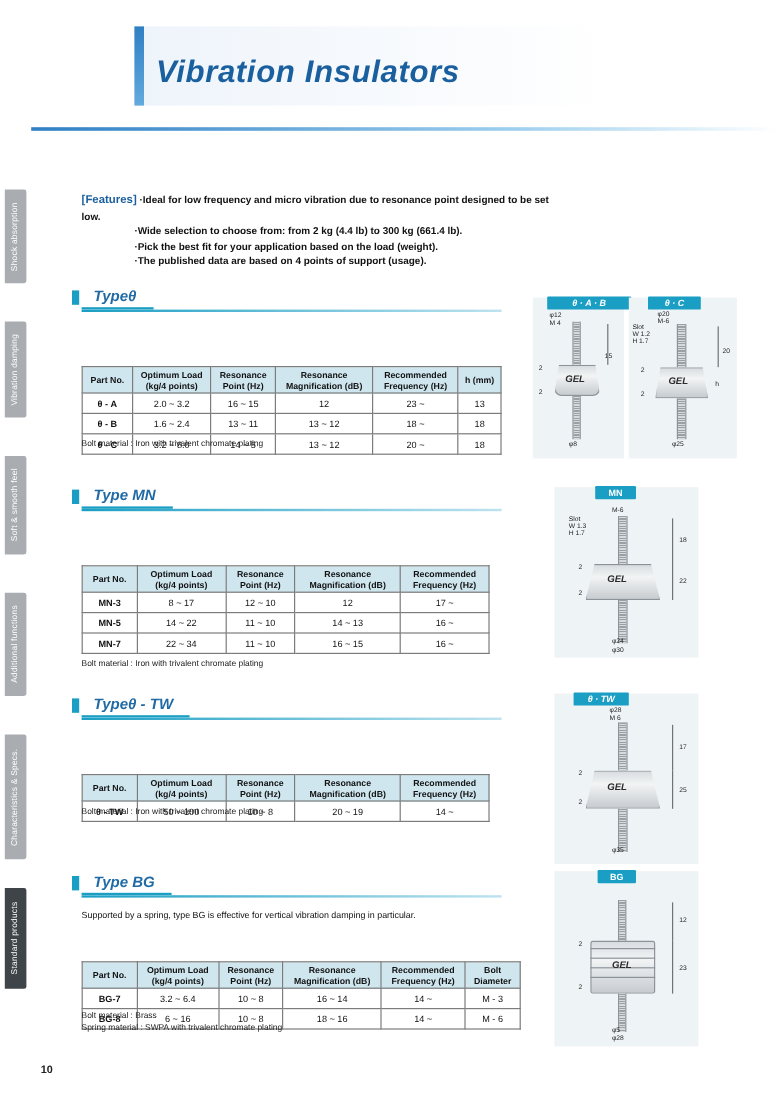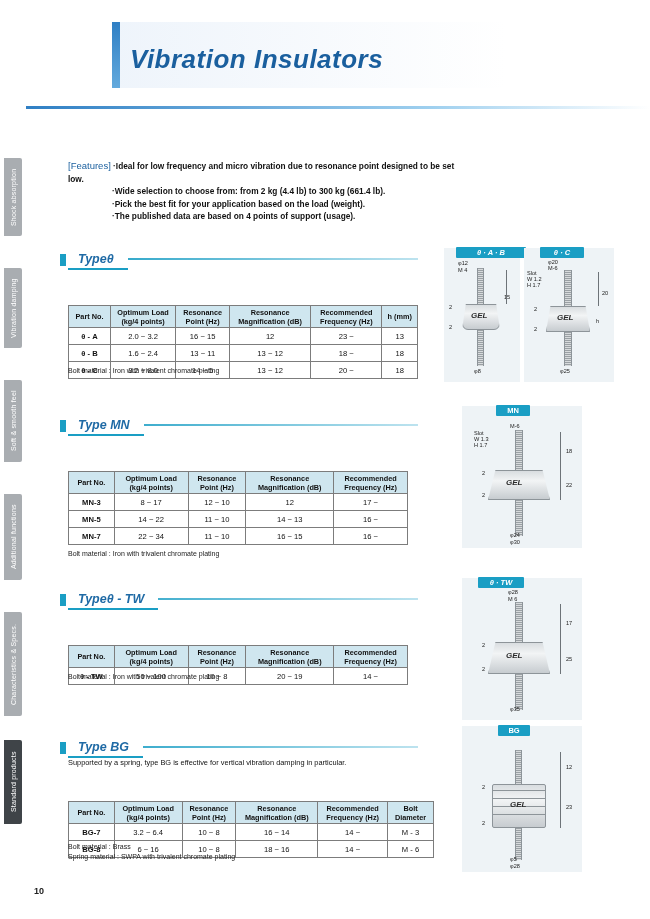--- a/index.html
+++ b/index.html
@@ -55,35 +55,35 @@
   }
   .header-rule {
     position:absolute; left:26px; top:106px; width:624px; height:3px;
     background: linear-gradient(to right, #2f7fc4, #9fd0ef 65%, #ffffff);
   }
   
   .features {
     position:absolute; left:68px; top:160px; width:400px;
   }
   .feat-label {
-    color:#1a5f9e; font-weight:normal; font-size:9.5px;
+    color:#1a5f9e; font-weight:bold; font-size:9.5px;
   }
   .feat-line {
     font-size:8.3px; font-weight:bold; color:#111; line-height:12.5px;
   }
   .feat-rest { margin-left:44px; }
   
   .sec {
     position:absolute;
   }
   .sec-head {
     position:relative; height:22px;
   }
   .sec-title-box {
-    position:absolute; left:0; top:12px;
+    position:absolute; left:0; top:0;
     background:#ffffff;
     border-bottom:2px solid #1a9ec4;
     padding:2px 14px 2px 10px;
     font-size:12.5px; font-weight:bold; font-style:italic; color:#1f6aa5;
     display:flex; align-items:center; gap:3px;
   }
   .sec-underline {
     position:absolute; left:0; bottom:0; height:2px;
     background: linear-gradient(to right, #1a9ec4, #bde3ef);
   }

